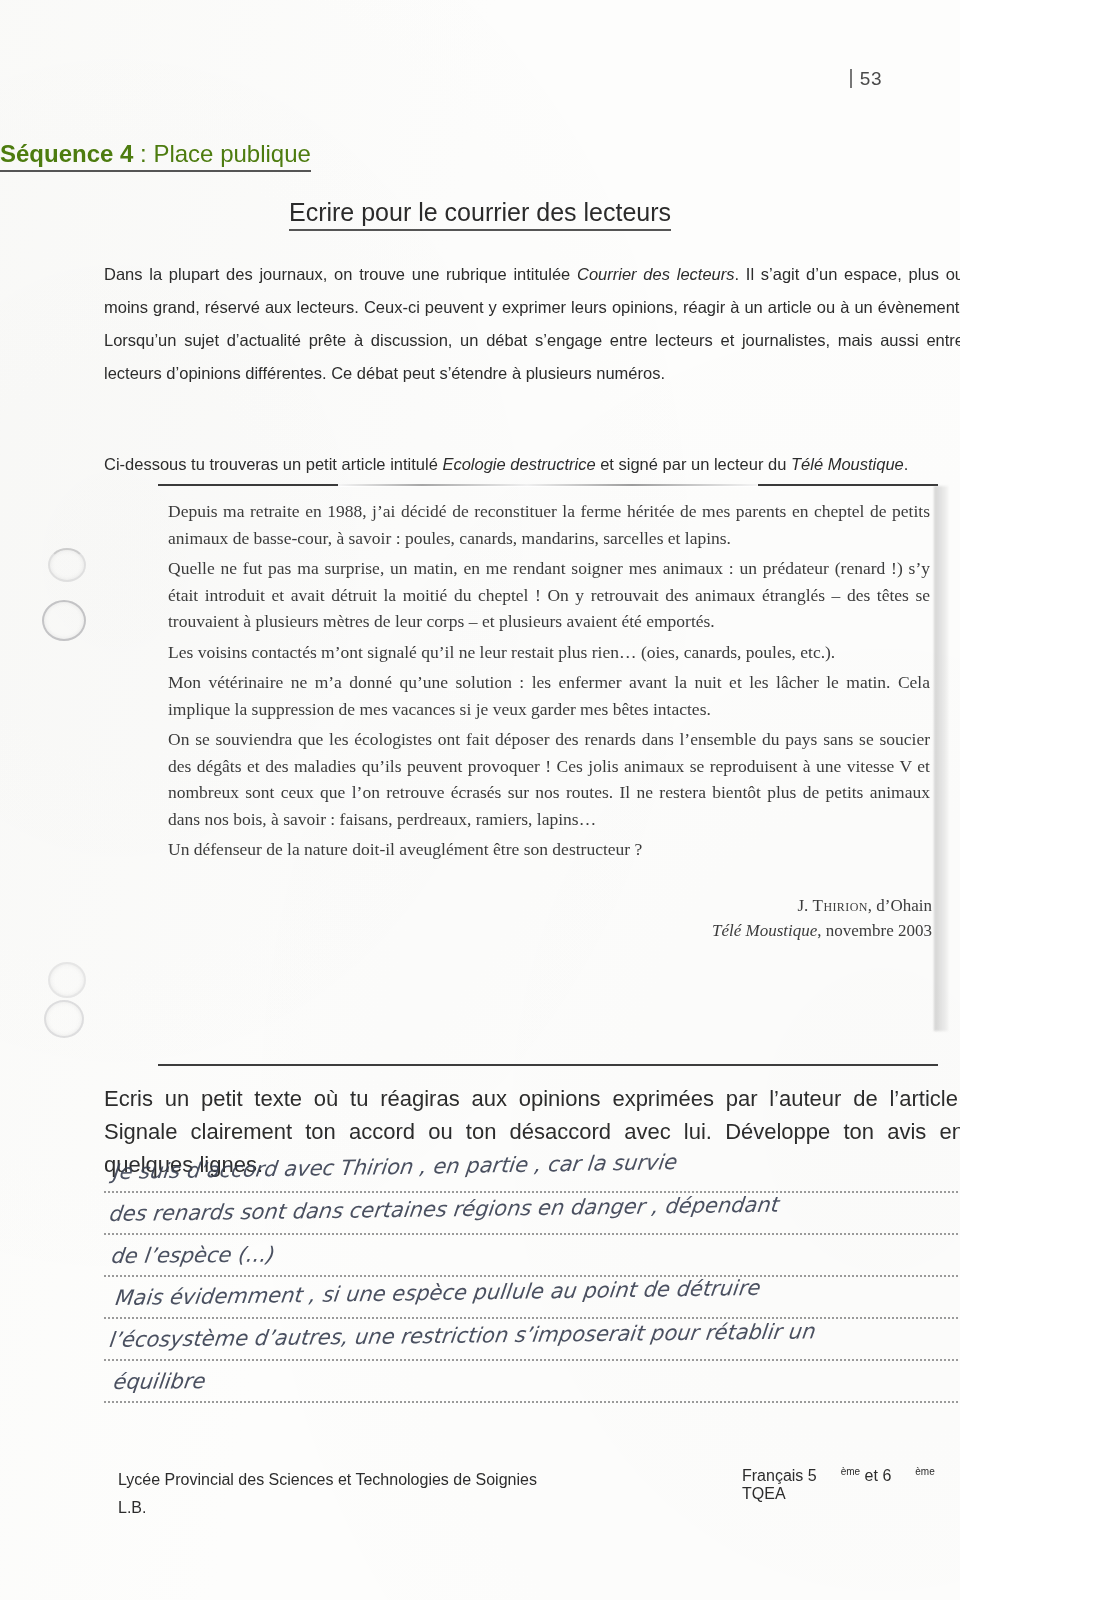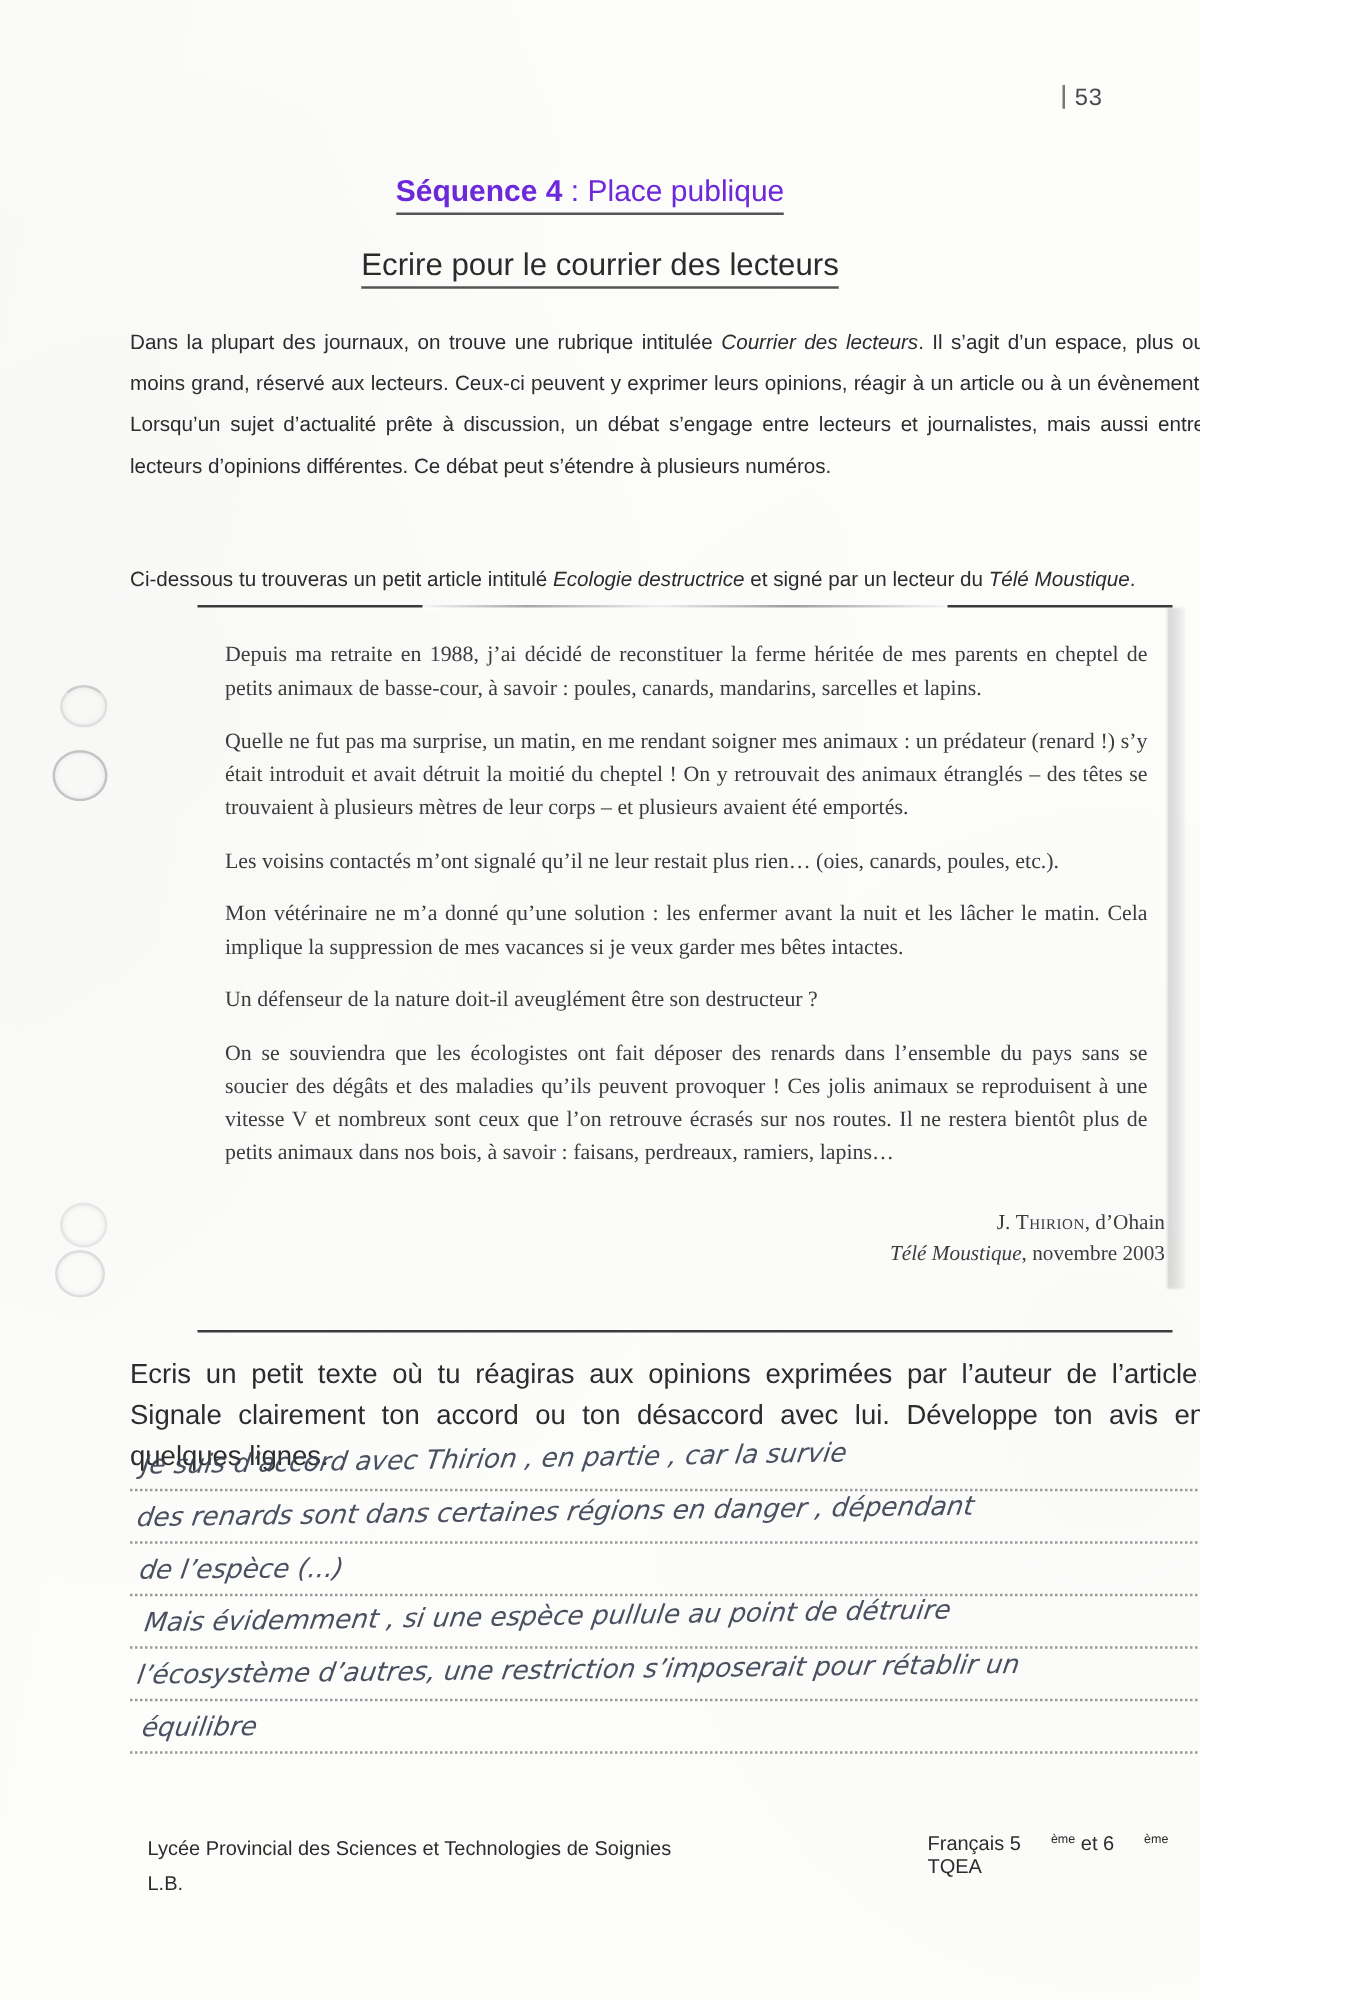--- a/index.html
+++ b/index.html
@@ -53,23 +53,22 @@
     height: 19px;
     background: #777;
     vertical-align: -3px;
     margin-right: 8px;
   }
 
   .seq-title {
     position: absolute;
     left: 0; right: 16px;
     top: 140px;
-    text-align: center;
     font-size: 24px;
-    color: #6d28d9;
+    color: #4d7c0f;
   }
   .seq-title .inner {
     display: inline-block;
     border-bottom: 2px solid #555;
     padding-bottom: 2px;
   }
   .seq-title b { font-weight: 700; }
 
   .sub-title {
     position: absolute;
@@ -140,21 +139,21 @@
     color: #333;
   }
   .article-body {
     font-size: 17.5px;
     line-height: 26.5px;
     text-align: justify;
     color: #3c3c3c;
     padding-left: 6px;
     padding-right: 4px;
   }
-  .article-body p { margin: 16px; }
+  .article-body p { margin: 4px; }
   .sig {
     text-align: right;
     font-size: 17px;
     line-height: 25px;
     margin-top: 30px;
     padding-right: 6px;
     color: #3c3c3c;
   }
   .sig .smallcaps {
     font-variant: small-caps;
@@ -260,22 +259,22 @@
 
   <div class="article">
     <div class="article-head-fade"></div>
 
 
     <div class="article-body">
       <p>Depuis ma retraite en 1988, j’ai décidé de reconstituer la ferme héritée de mes parents en cheptel de petits animaux de basse-cour, à savoir : poules, canards, mandarins, sarcelles et lapins.</p>
       <p>Quelle ne fut pas ma surprise, un matin, en me rendant soigner mes animaux : un prédateur (renard !) s’y était introduit et avait détruit la moitié du cheptel ! On y retrouvait des animaux étranglés – des têtes se trouvaient à plusieurs mètres de leur corps – et plusieurs avaient été emportés.</p>
       <p>Les voisins contactés m’ont signalé qu’il ne leur restait plus rien… (oies, canards, poules, etc.).</p>
       <p>Mon vétérinaire ne m’a donné qu’une solution : les enfermer avant la nuit et les lâcher le matin. Cela implique la suppression de mes vacances si je veux garder mes bêtes intactes.</p>
+      <p>On se souviendra que les écologistes ont fait déposer des renards dans l’ensemble du pays sans se soucier des dégâts et des maladies qu’ils peuvent provoquer ! Ces jolis animaux se reproduisent à une vitesse V et nombreux sont ceux que l’on retrouve écrasés sur nos routes. Il ne restera bientôt plus de petits animaux dans nos bois, à savoir : faisans, perdreaux, ramiers, lapins…</p>
       <p>Un défenseur de la nature doit-il aveuglément être son destructeur ?</p>
-      <p>On se souviendra que les écologistes ont fait déposer des renards dans l’ensemble du pays sans se soucier des dégâts et des maladies qu’ils peuvent provoquer ! Ces jolis animaux se reproduisent à une vitesse V et nombreux sont ceux que l’on retrouve écrasés sur nos routes. Il ne restera bientôt plus de petits animaux dans nos bois, à savoir : faisans, perdreaux, ramiers, lapins…</p>
     </div>
 
     <div class="sig">
       <div><span>J. </span><span class="smallcaps">Thirion</span><span>, d’Ohain</span></div>
       <div><i>Télé Moustique</i><span>, novembre 2003</span></div>
     </div>
   </div>
 
   <div class="rule-bottom"></div>
 

